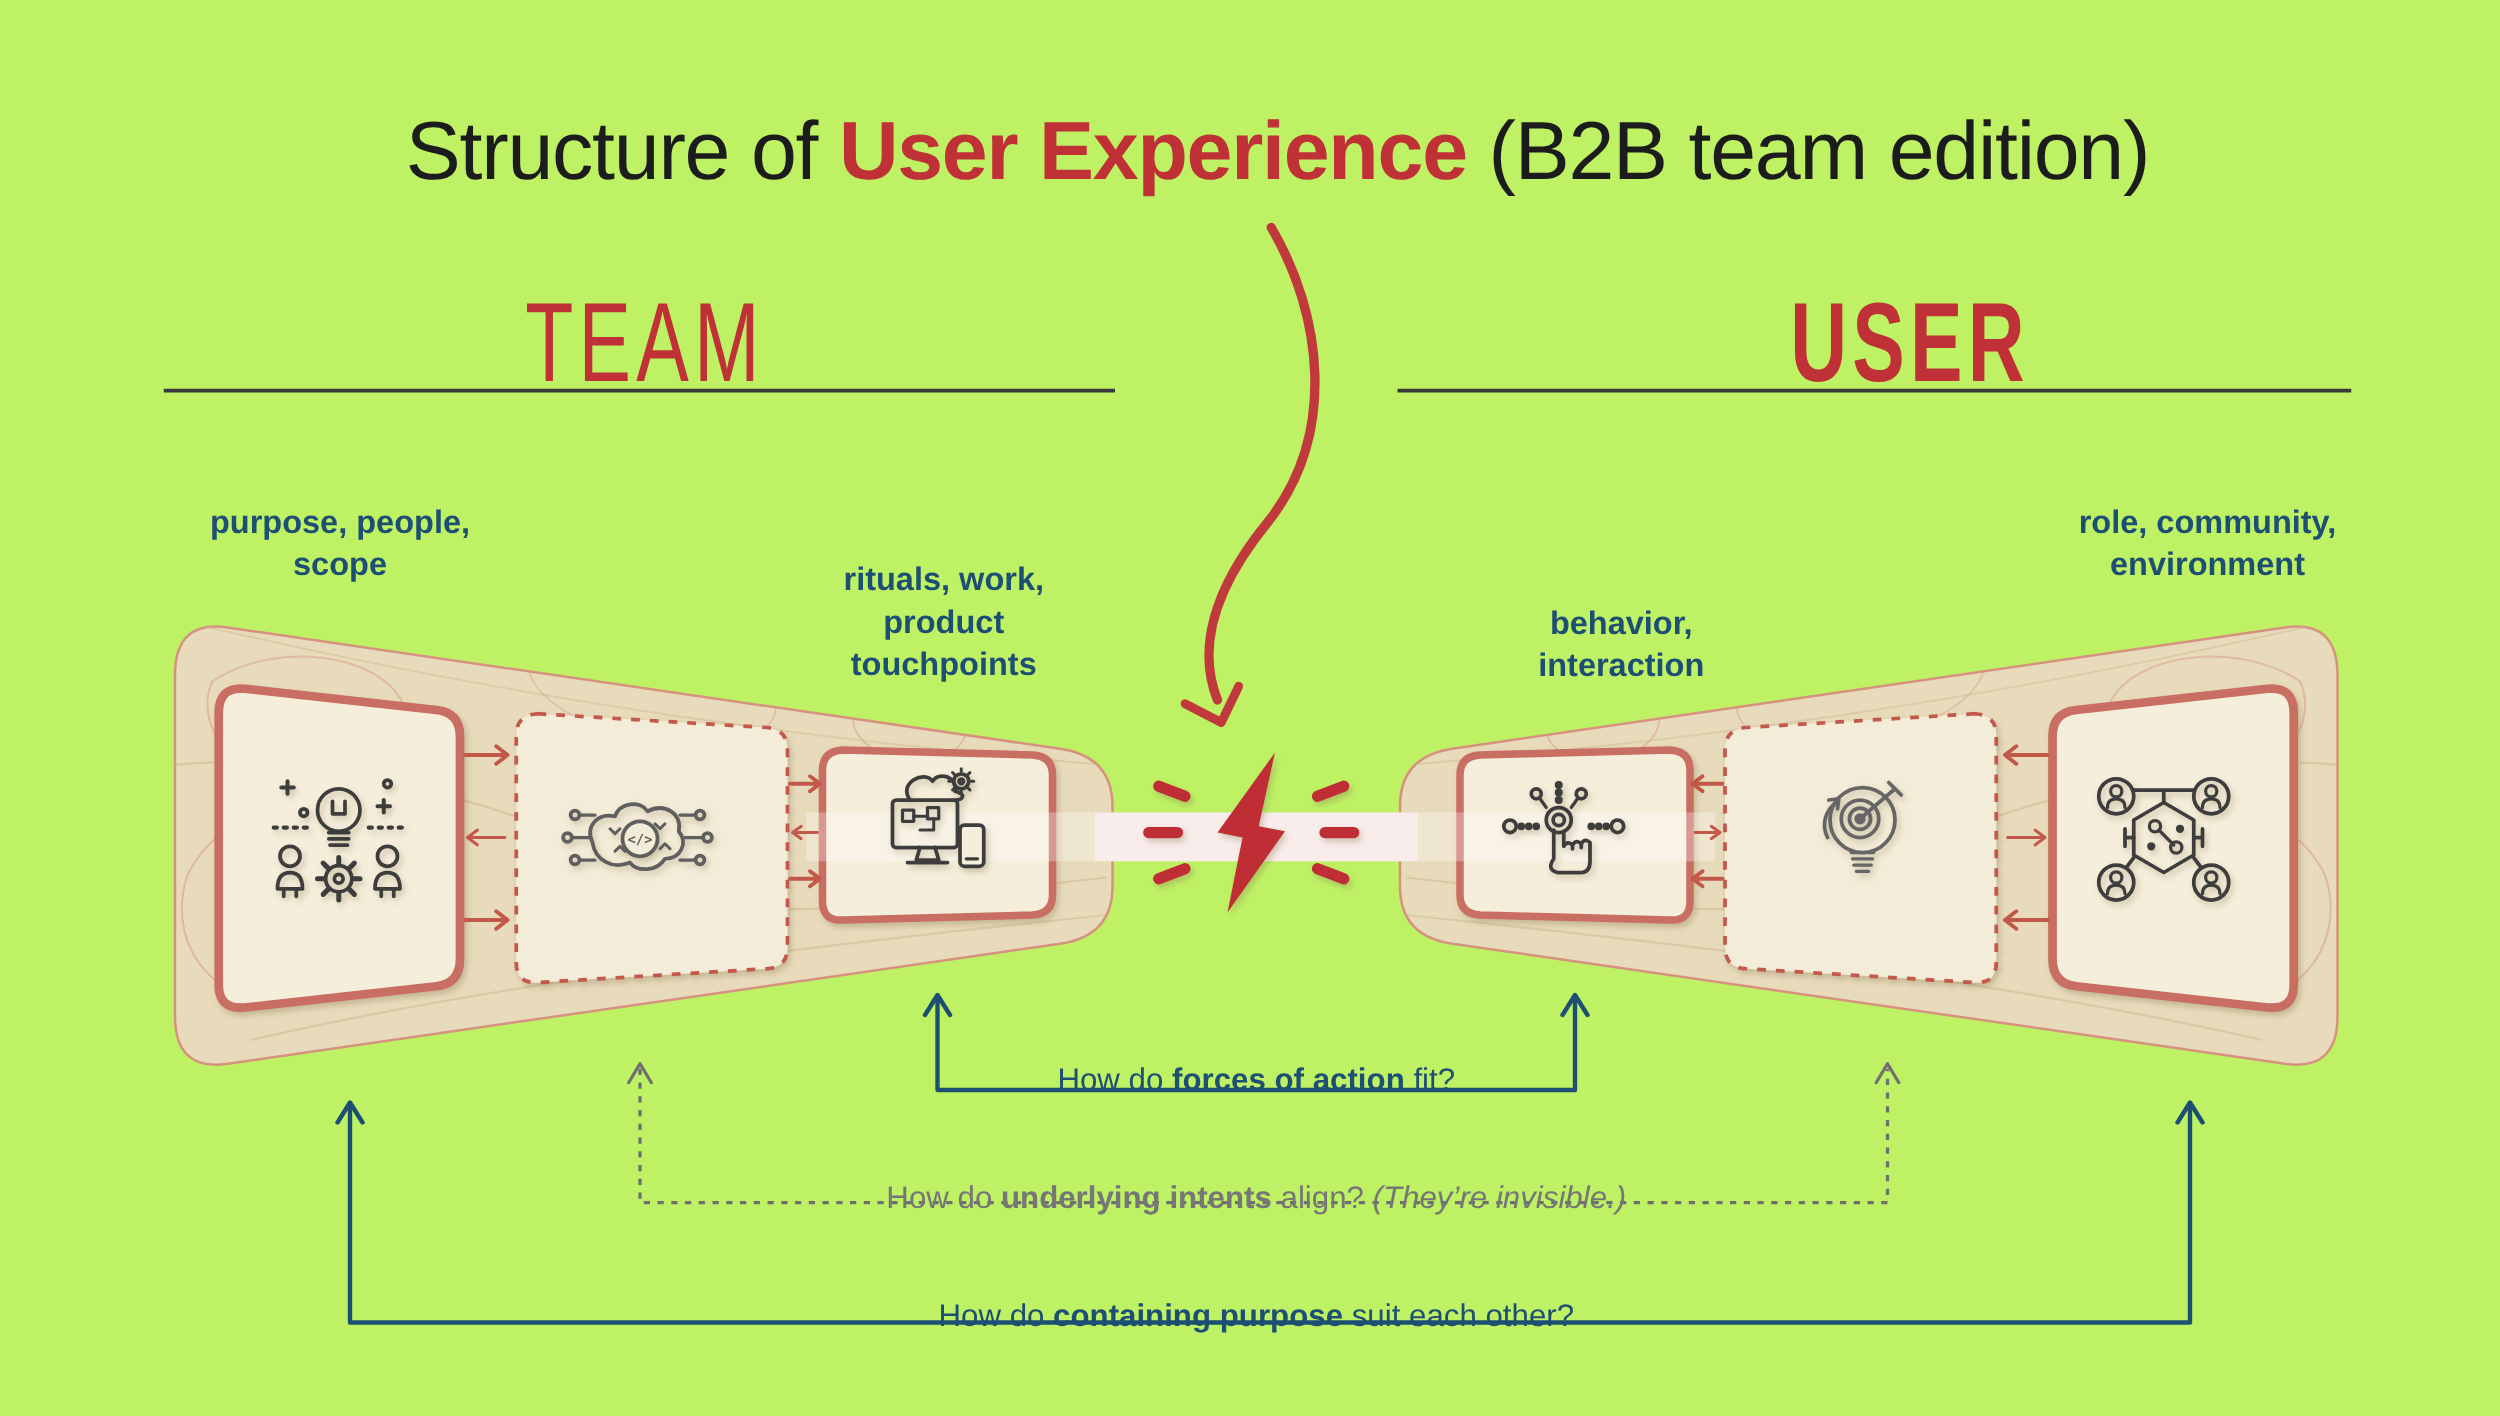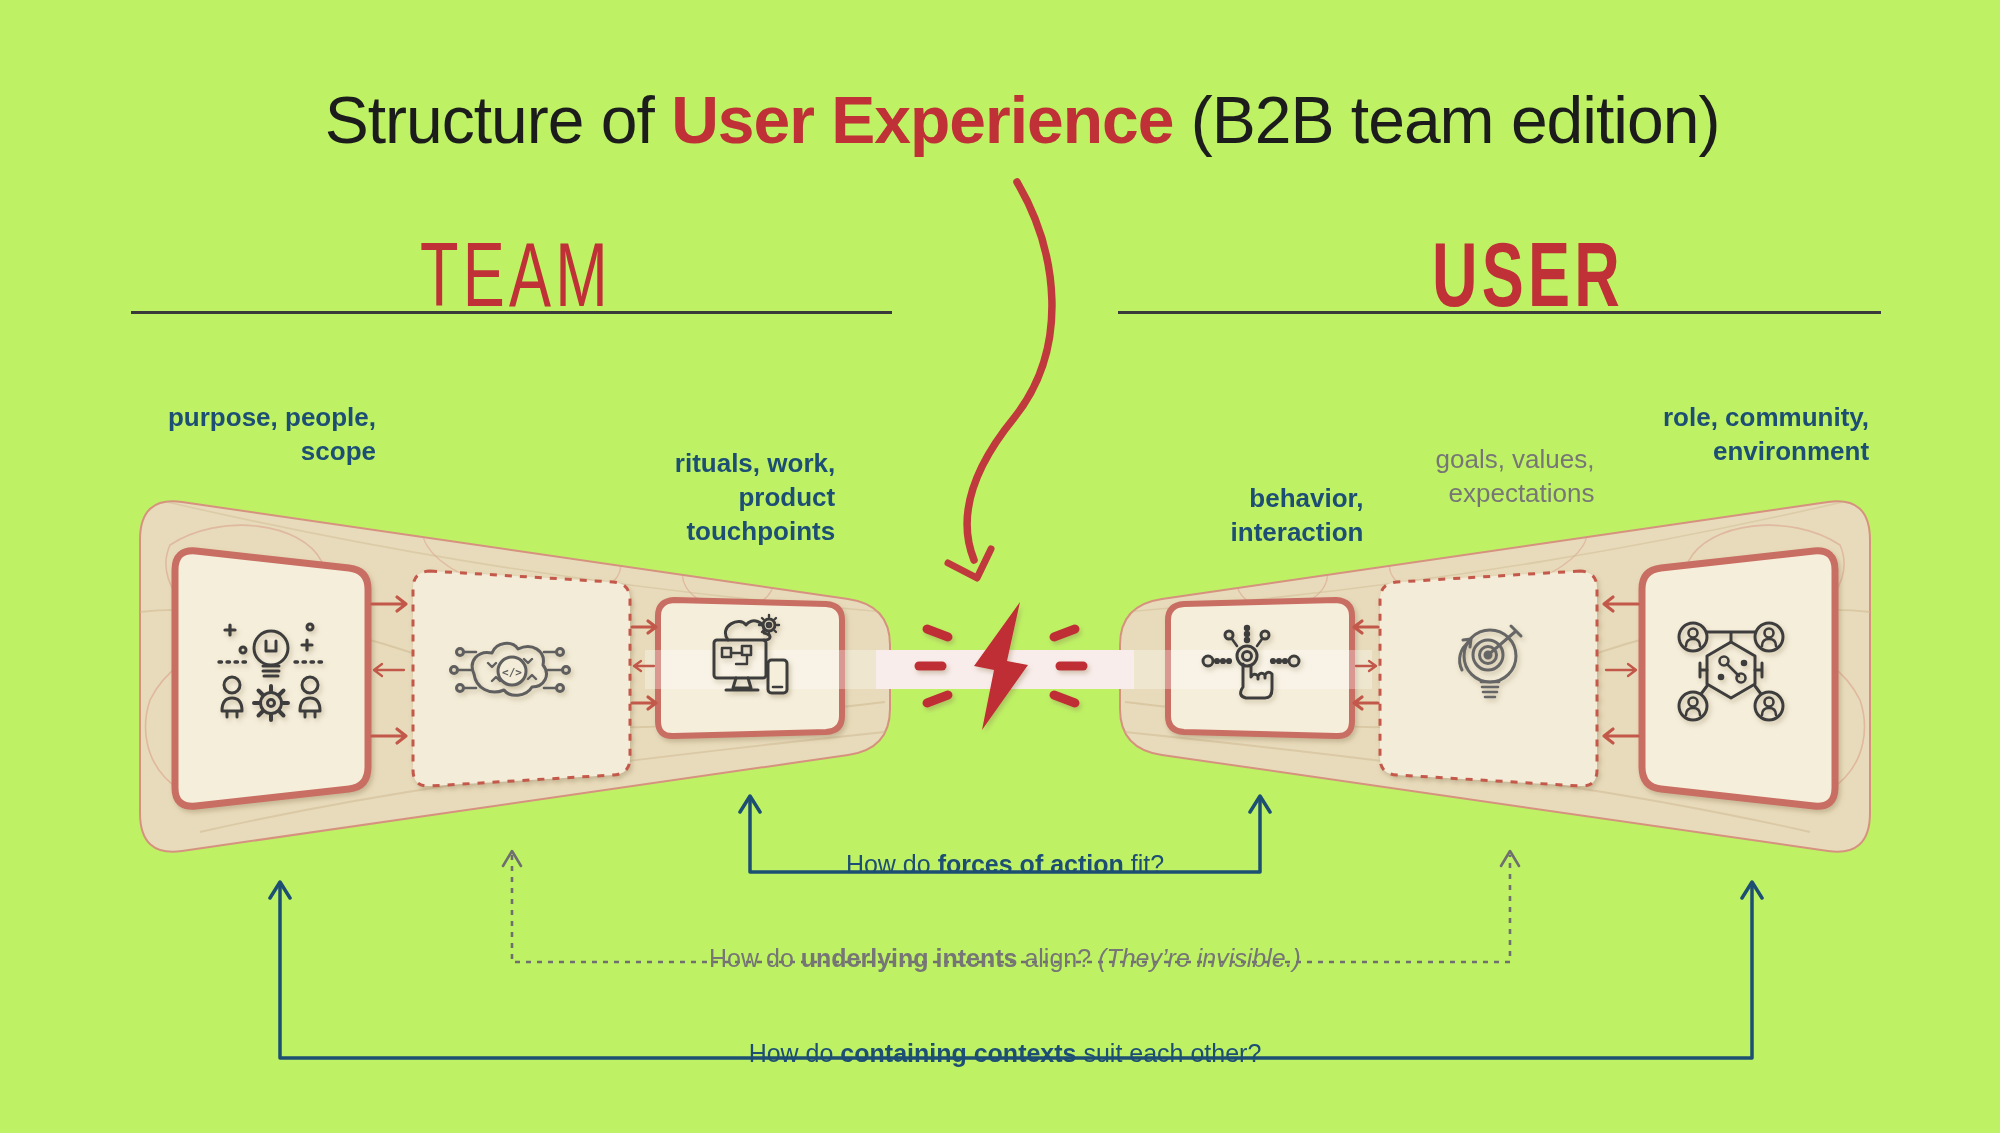--- a/index.html
+++ b/index.html
@@ -13,21 +13,21 @@
 
   .title{position:absolute;left:1022px;top:84px;transform:translateX(-50%);
          font-size:66px;line-height:1.1;color:#1c1c1c;white-space:nowrap;letter-spacing:-1px;}
   .title b{color:var(--accent);font-weight:700;}
 
   .side-heading{position:absolute;top:230px;width:700px;text-align:center;
                 color:var(--accent);font-size:90px;line-height:1;font-weight:400;}
   .side-heading .squeeze{display:inline-block;transform:scaleX(.70);transform-origin:50% 50%;letter-spacing:6px;}
   .heading-rule{position:absolute;top:311px;height:0;border-top:3px solid var(--rule);}
 
-  .col-label{position:absolute;transform:translateX(-50%);text-align:right;
+  .col-label{position:absolute;transform:translateX(-50%);text-align:center;
              font-size:26px;line-height:34px;white-space:pre-line;}
   .col-label.blue{color:var(--blue);font-weight:700;}
   .col-label.gray{color:var(--gray);font-weight:400;}
 
   .question{position:absolute;transform:translateX(-50%);font-size:25px;white-space:nowrap;margin-top:24px;}
   .question.blue{color:var(--blue);}
   .question.gray{color:var(--gray);text-align:center;}
   .question b{font-weight:700;}
   .question i{font-style:italic;}
 </style>
@@ -260,24 +260,22 @@
   <div class="heading-rule" style="left:1118px;width:763px;"></div>
 
   <div class="col-label blue" style="left:272px;top:400px;">purpose, people,
 scope</div>
   <div class="col-label blue" style="left:755px;top:446px;">rituals, work,
 product
 touchpoints</div>
 
   <div class="col-label blue" style="left:1297px;top:481px;">behavior,
 interaction</div>
-  <div class="col-label gray" style="left:1515px;top:442px;">goals, values,
-expectations</div>
   <div class="col-label blue" style="left:1766px;top:400px;">role, community,
 environment</div>
 
   <div class="question blue" style="left:1005px;top:826px;"><span>How do </span><b>forces of action</b><span> fit?</span></div>
 
   <div class="question gray" style="left:1005px;top:920px;"><span>How do </span><b>underlying intents</b><span> align? </span><i>(They’re invisible.)</i></div>
 
-  <div class="question blue" style="left:1005px;top:1015px;"><span>How do </span><b>containing contexts</b><span> suit each other?</span></div>
+  <div class="question blue" style="left:1005px;top:1015px;"><span>How do </span><b>containing purpose</b><span> suit each other?</span></div>
 
 </div>
 
 </body></html>

